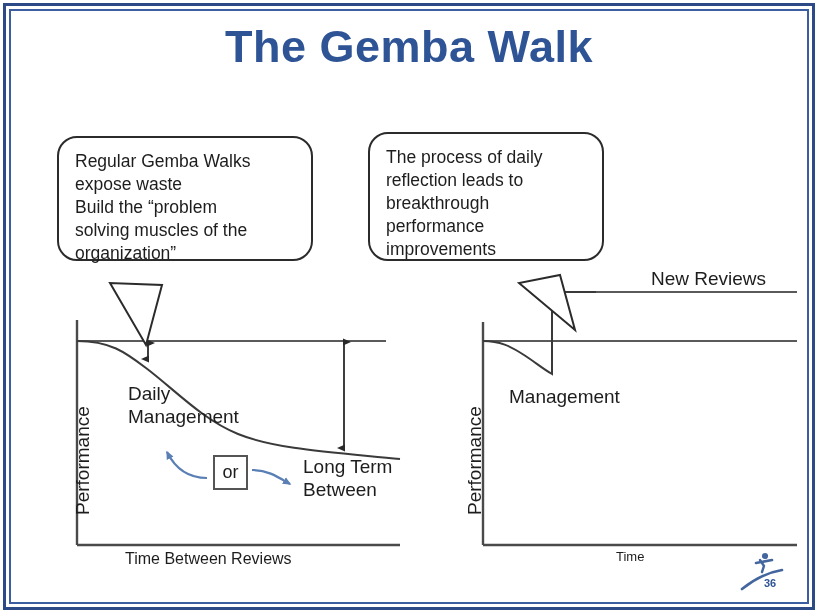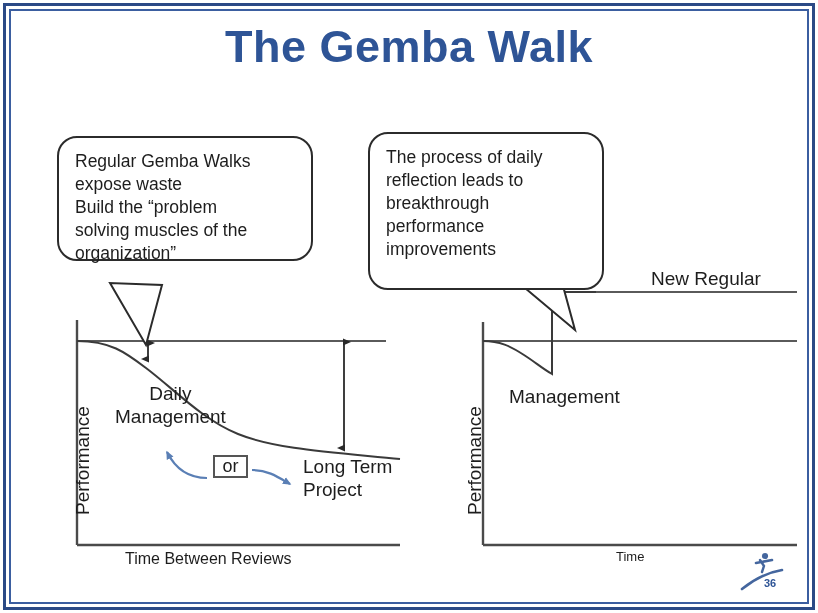--- a/index.html
+++ b/index.html
@@ -67,21 +67,21 @@
   #bubble-left {
     left: 57px;
     top: 136px;
     width: 256px;
     height: 125px;
   }
   #bubble-right {
     left: 368px;
     top: 132px;
     width: 236px;
-    height: 158px;
+    height: 129px;
   }
   
   .vec {
     position: absolute;
     left: 0;
     top: 0;
     width: 818px;
     height: 613px;
     overflow: visible;
   }
@@ -106,37 +106,37 @@
   }
   .ylab {
     position: absolute;
     font-size: 19px;
     color: #1d1d1d;
     transform-origin: left top;
     transform: rotate(-90deg);
     white-space: nowrap;
     z-index: 7;
   }
-  #lbl-daily        { left: 115px; top: 382px; text-align: center; }
+  #lbl-daily        { left: 128px; top: 382px; }
   #lbl-longterm     { left: 303px; top: 455px; }
   #lbl-time-reviews { left: 125px; top: 549px; font-size: 16px; }
   #lbl-perf-left    { left: 72px;  top: 515px; }
   #lbl-management   { left: 509px; top: 385px; }
   #lbl-newstd       { left: 651px; top: 267px; }
   #lbl-oldstd       { left: 669px; top: 321px; }
   #lbl-time-right   { left: 616px; top: 549px; font-size: 13px; }
   #lbl-perf-right   { left: 464px; top: 515px; }
 
   
   #or-box {
     position: absolute;
     left: 213px;
     top: 455px;
     width: 35px;
-    height: 23px;
+    height: 35px;
     border: 2px solid #555;
     background: #ffffff;
     box-sizing: border-box;
     display: flex;
     align-items: center;
     justify-content: center;
     font-size: 18px;
     color: #1d1d1d;
     z-index: 7;
   }
@@ -228,29 +228,29 @@
   </svg>
 
   <div id="or-box">
     <span>or</span>
   </div>
 
   <div class="lbl" id="lbl-daily">Daily
 Management</div>
 
   <div class="lbl" id="lbl-longterm">Long Term
-Project</div>
+Between</div>
 
   <div class="lbl" id="lbl-time-reviews">Time Between Reviews</div>
 
   <div class="ylab" id="lbl-perf-left">Performance</div>
 
   <div class="lbl" id="lbl-management">Management</div>
 
-  <div class="lbl" id="lbl-newstd">New Regular</div>
+  <div class="lbl" id="lbl-newstd">New Reviews</div>
 
 
   <div class="lbl" id="lbl-time-right">Time</div>
 
   <div class="ylab" id="lbl-perf-right">Performance</div>
 
   <svg id="logo" viewBox="0 0 56 48">
     <path d="M 4 42 C 14 34 26 26 44 23" stroke="#44669e" stroke-width="2.6" fill="none" stroke-linecap="round"></path>
     <path d="M 18 16 L 34 13" stroke="#44669e" stroke-width="2.6" fill="none" stroke-linecap="round"></path>
     <path d="M 22 13 L 26 19 L 24 25" stroke="#44669e" stroke-width="2.4" fill="none" stroke-linecap="round"></path>

